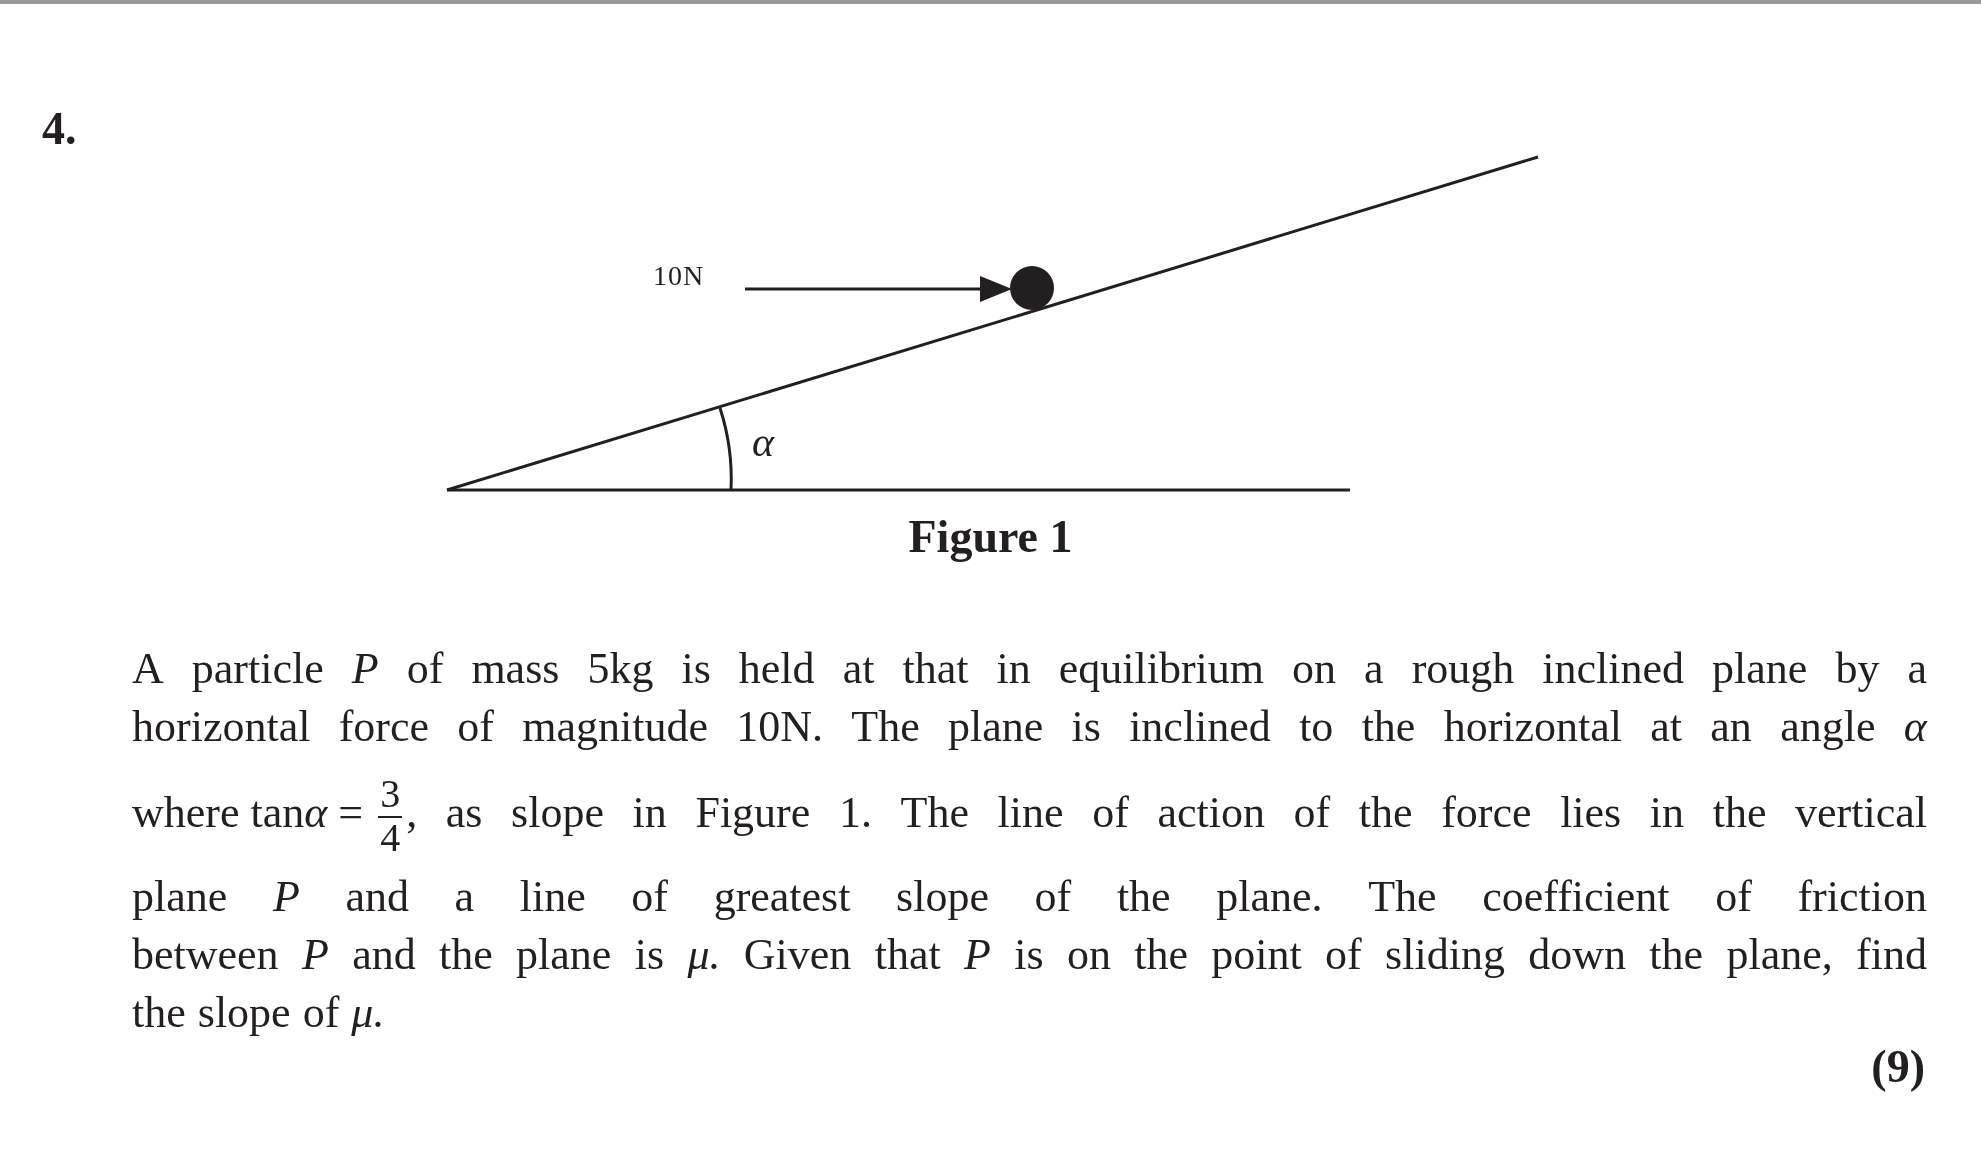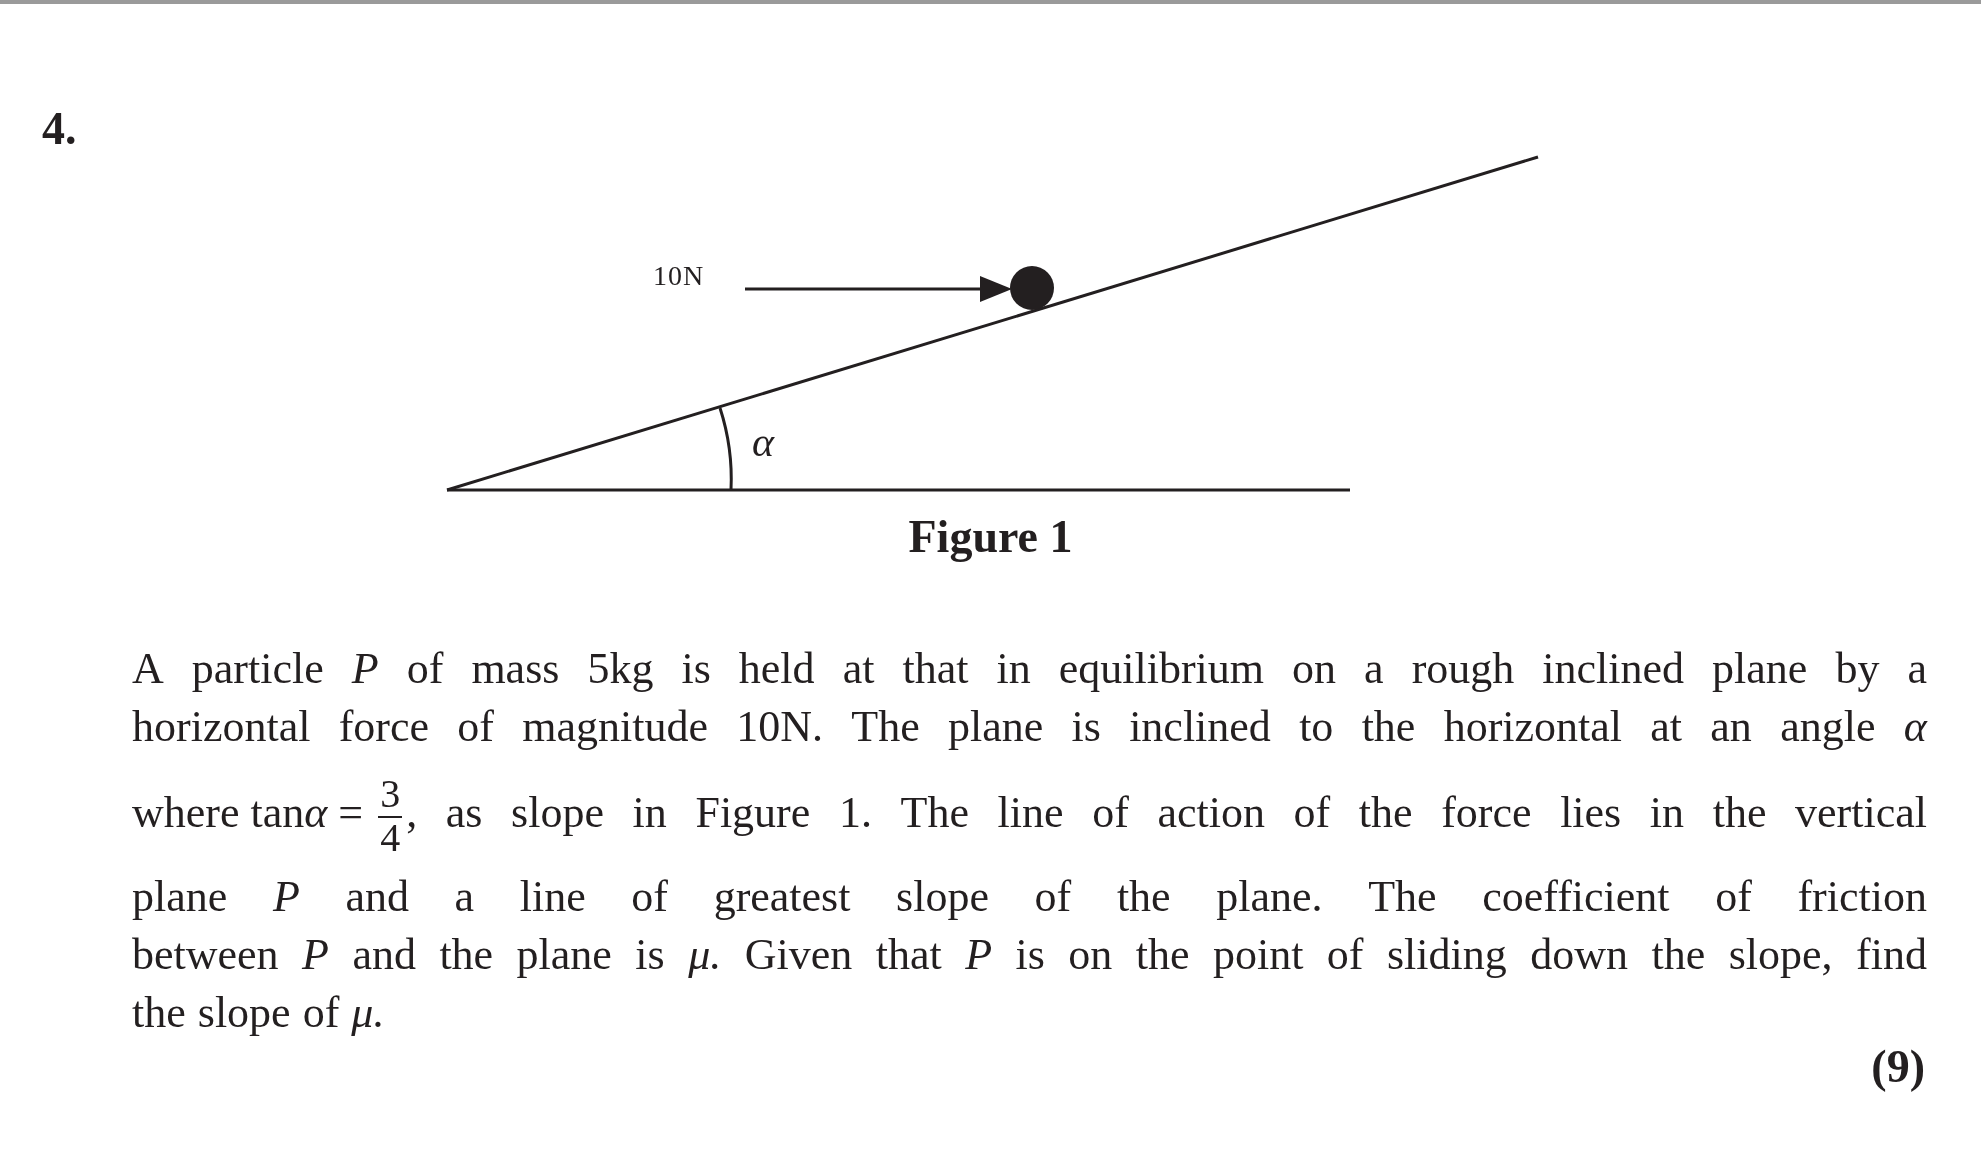--- a/index.html
+++ b/index.html
@@ -141,21 +141,21 @@
       <span class="w">that</span>
       <i class="w">P</i>
       <span class="w">is</span>
       <span class="w">on</span>
       <span class="w">the</span>
       <span class="w">point</span>
       <span class="w">of</span>
       <span class="w">sliding</span>
       <span class="w">down</span>
       <span class="w">the</span>
-      <span class="w">slope,</span>
+      <span class="w">plane,</span>
       <span class="w">find</span>
     </div>
   <div class="line last" id="l6">
       <span class="w">the</span>
       <span class="w">slope</span>
       <span class="w">of</span>
       <i class="w">μ.</i>
     </div>
 </div>
 

